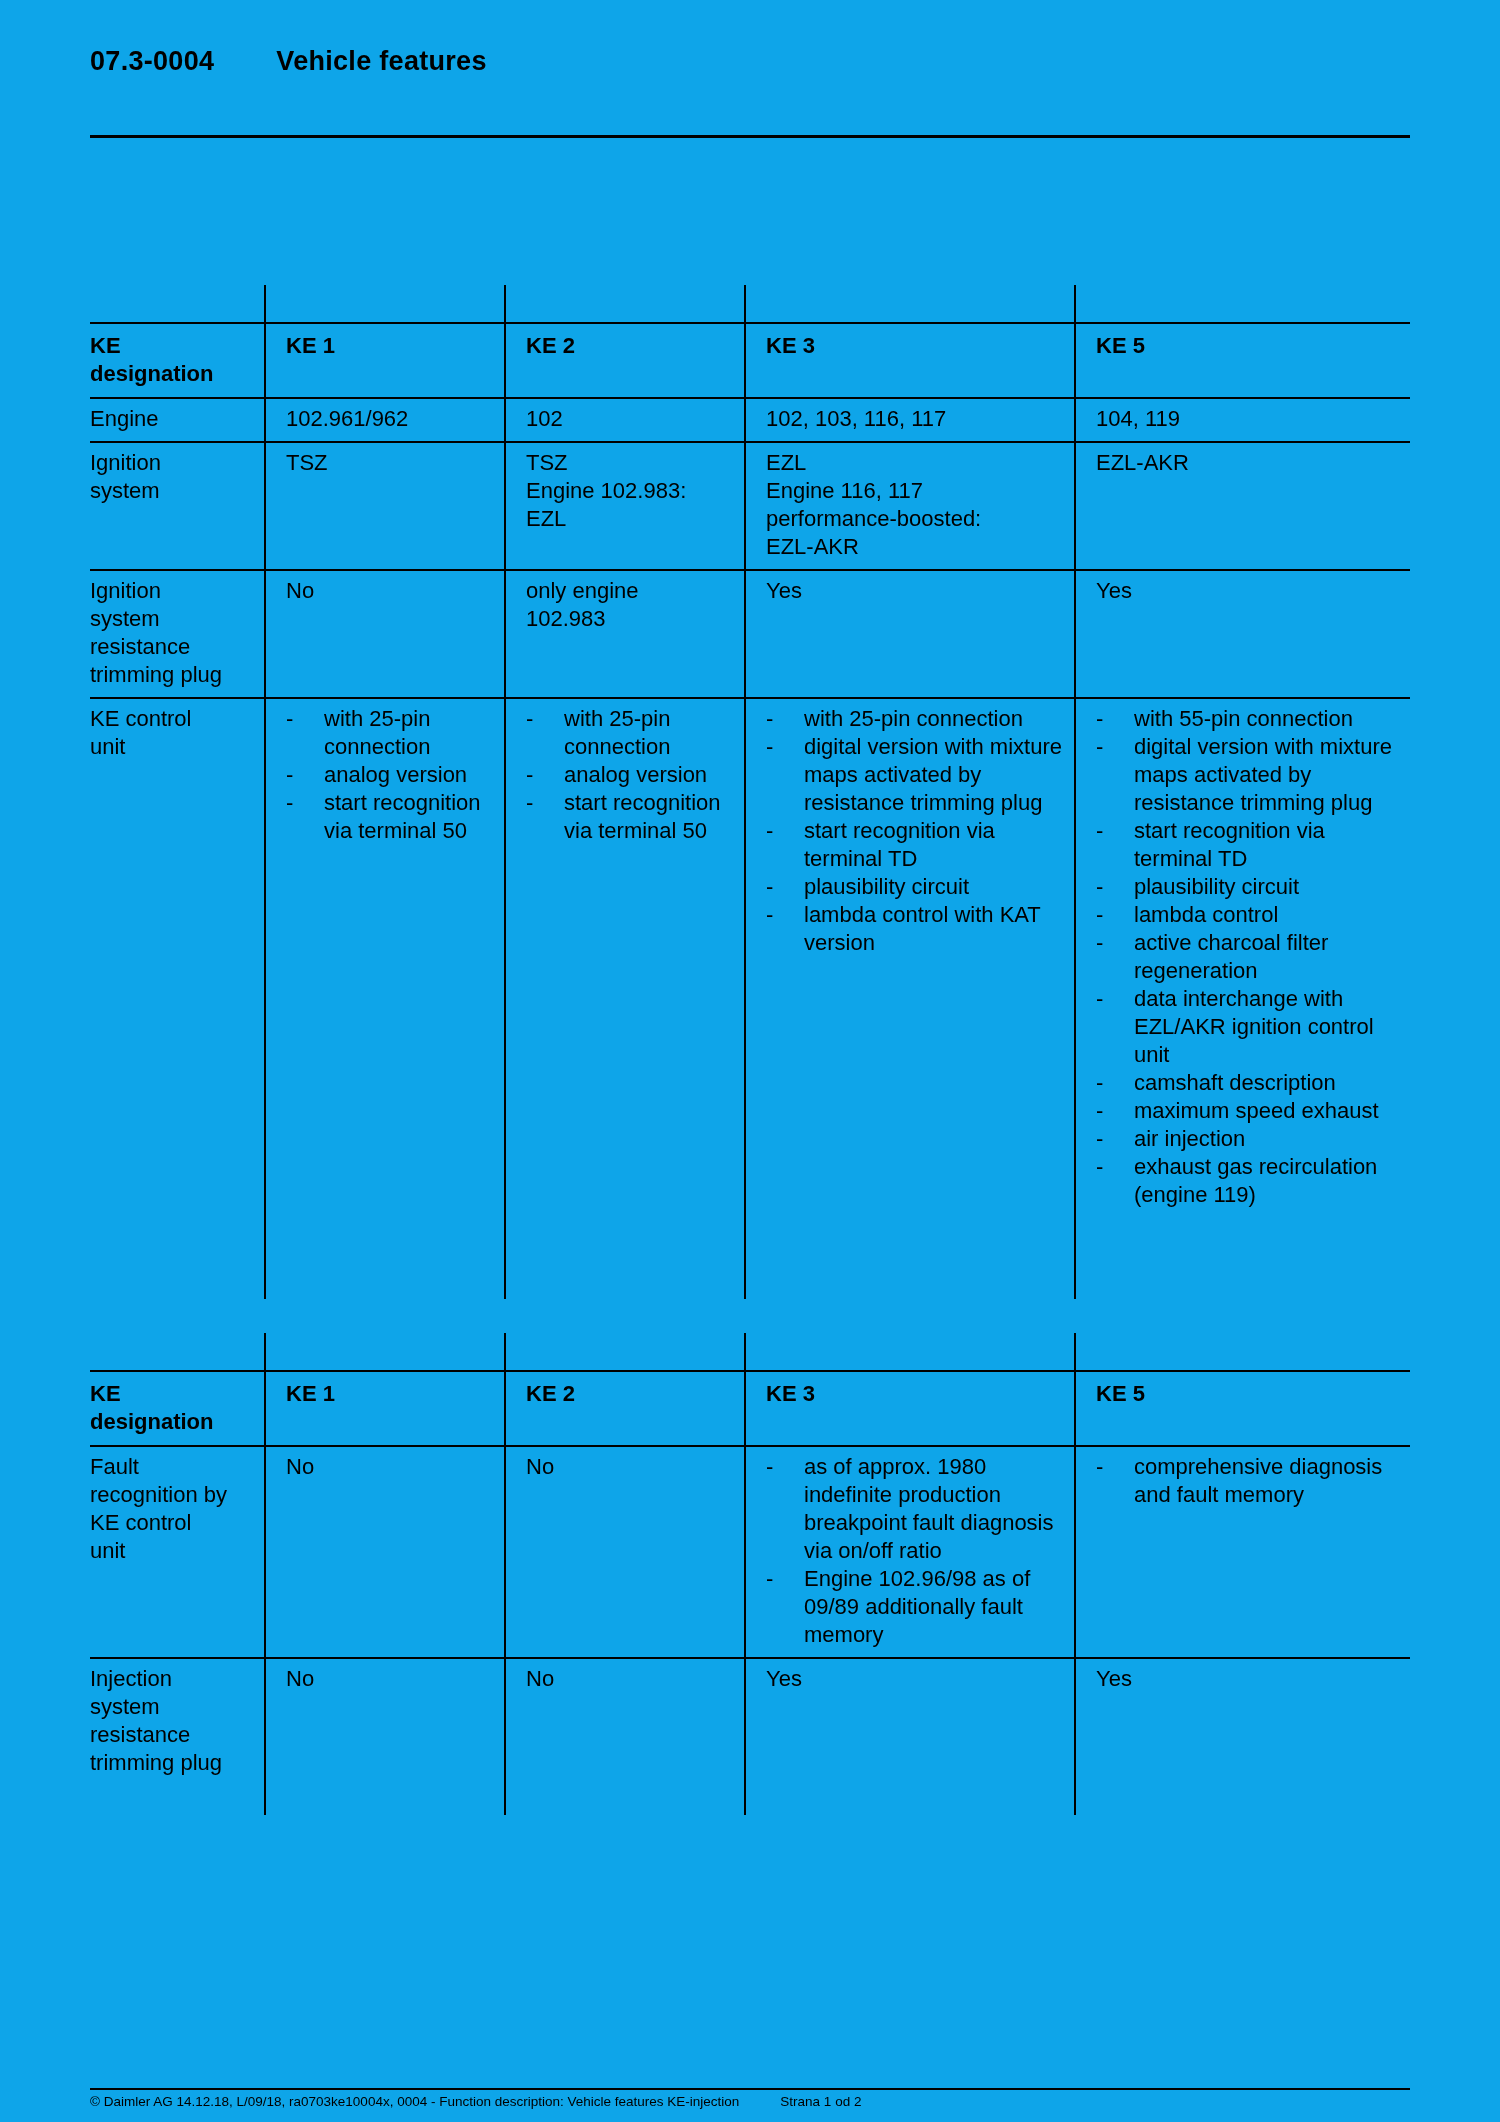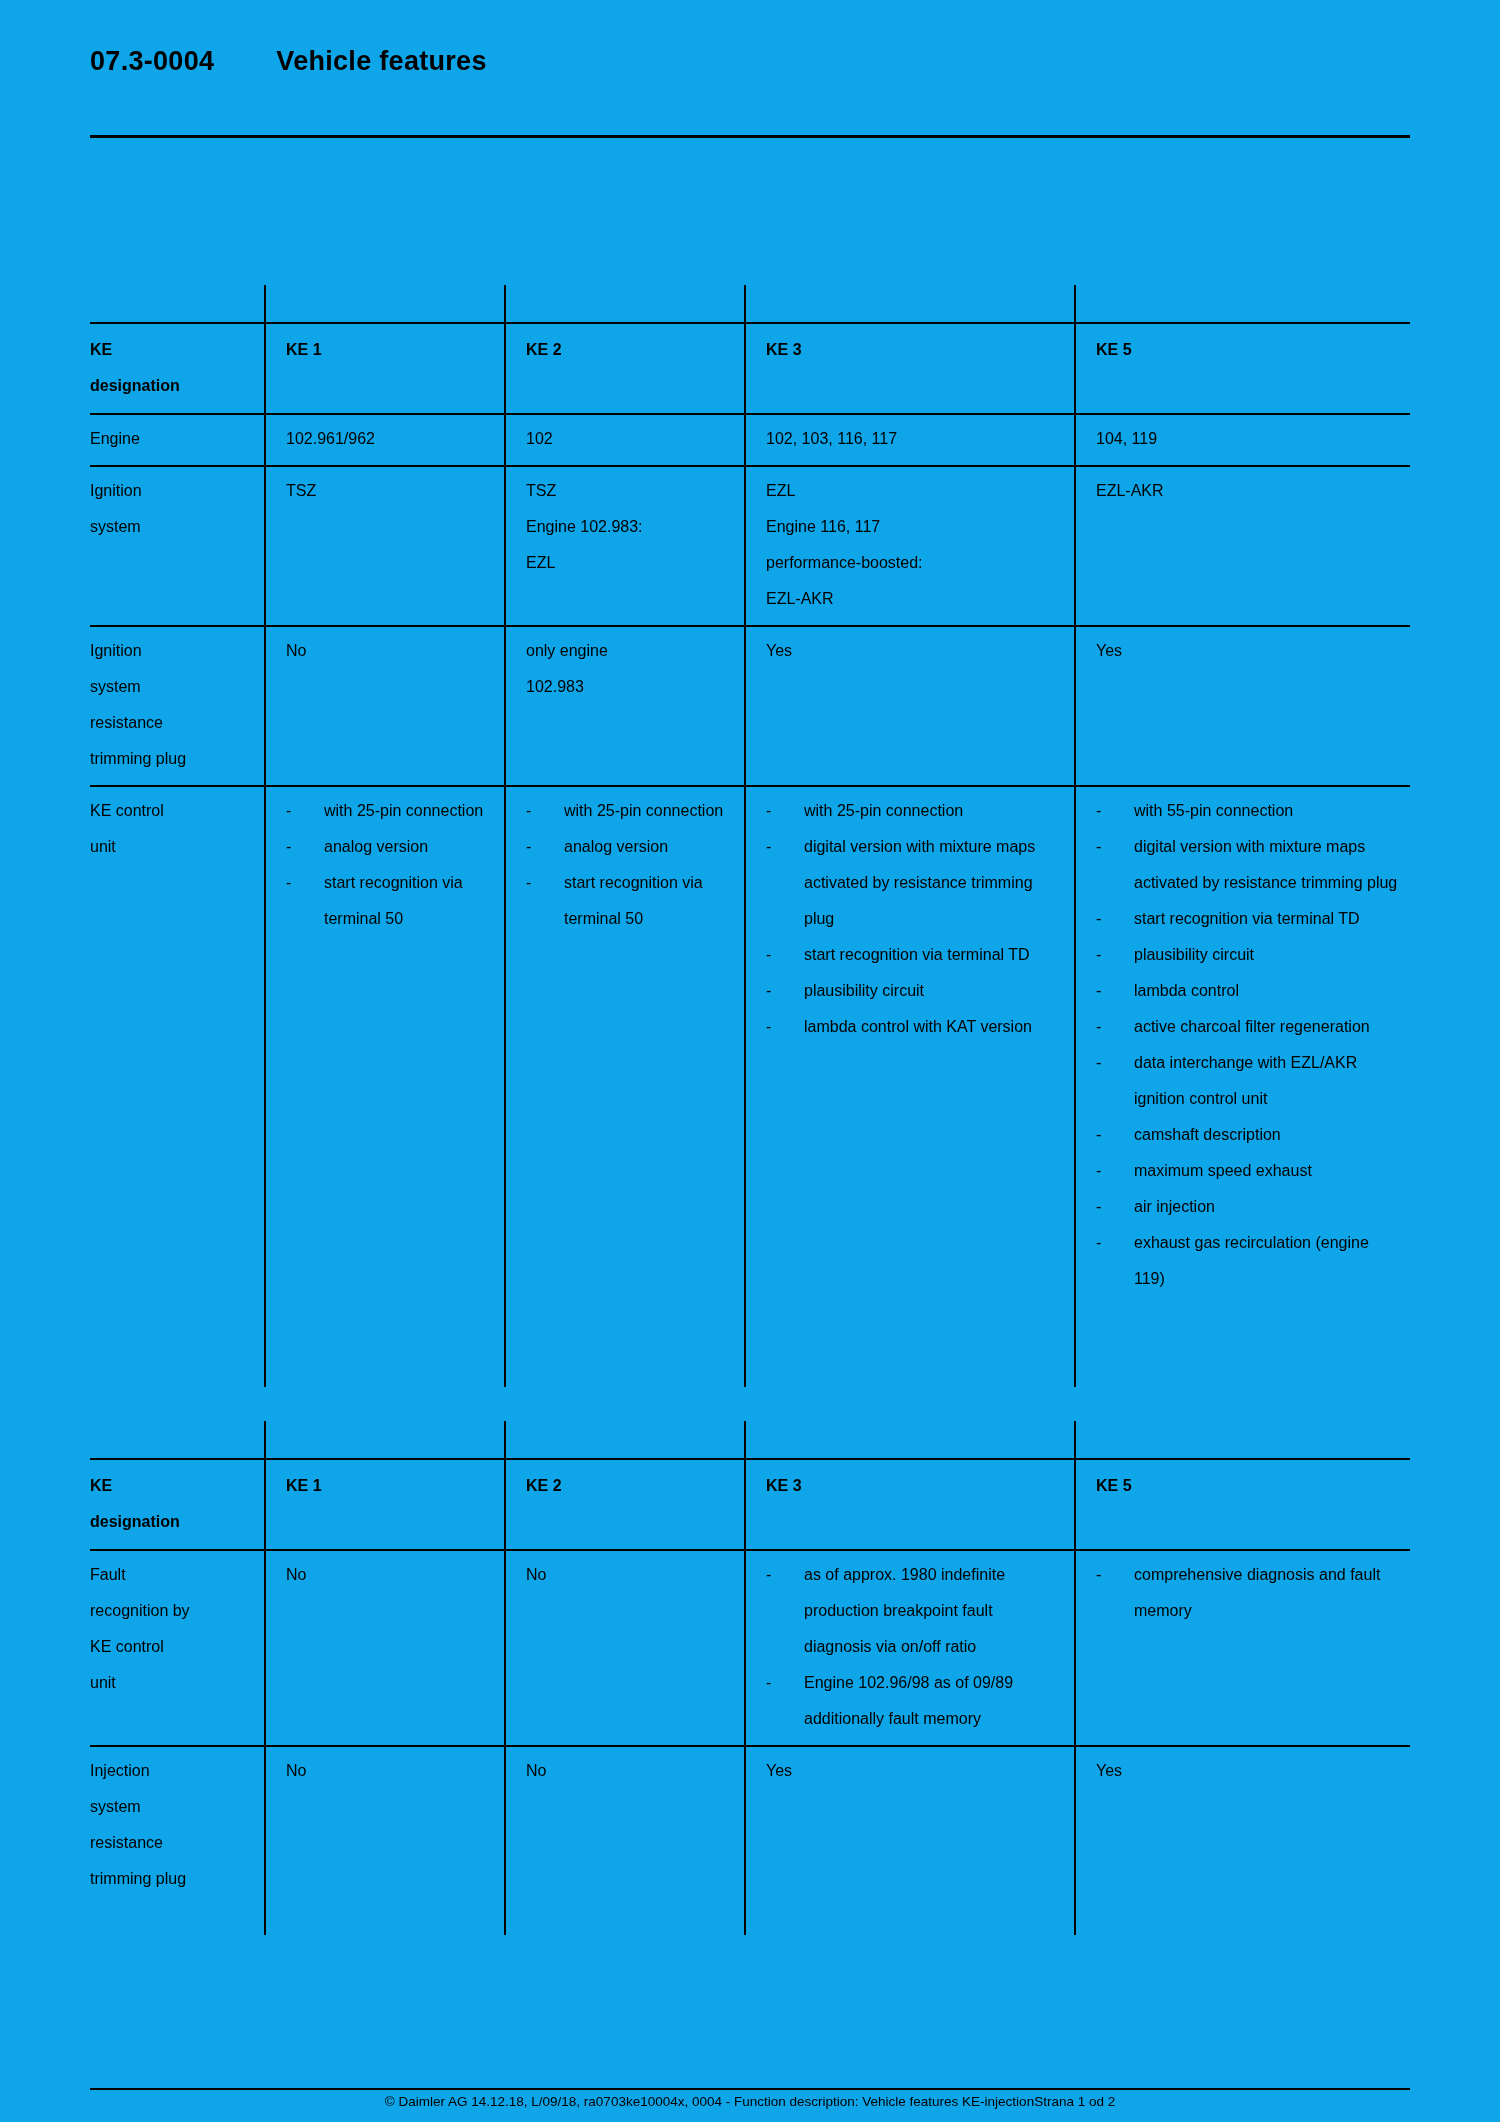--- a/index.html
+++ b/index.html
@@ -19,22 +19,22 @@
   .doc-number, .doc-title { font-size: 27px; font-weight: bold; letter-spacing: 0.3px; }
   .header-rule { border-top: 3px solid #000; margin-top: 58px; }
 
   table.ke {
     border-collapse: collapse;
     table-layout: fixed;
     width: 1320px;
   }
   table.ke td {
     vertical-align: top;
-    font-size: 16px;
-    line-height: 36px;
+    font-size: 22px;
+    line-height: 28px;
     padding: 6px 10px 8px 12px;
   }
   table.ke td.lbl { padding-left: 0; }
   table.ke tr.body td { border-top: 2px solid #000; }
   table.ke td.v { border-left: 2px solid #000; padding-left: 20px; }
   tr.tick td { border: none !important; height: 38px; padding: 0; }
   tr.tick td.v { border-left: 2px solid #000 !important; }
   tr.btick td { height: 44px; padding: 0; border-top: 2px solid #000; }
   tr.btick td.v { border-left: 2px solid #000; }
   tr.btick2 td { height: 30px; padding: 0; border: none !important; }
@@ -50,22 +50,22 @@
 
   .t1 { margin-top: 147px; }
   .t2 { margin-top: 34px; }
 
   .footer-wrap {
     position: absolute;
     left: 90px; right: 90px; bottom: 12px;
   }
   .footer-rule { border-top: 2px solid #000; }
   .footer {
-    display: flex; justify-content: center;
-    font-size: 13.5px; line-height: 17px; padding-top: 3px;
+    display: flex; justify-content: flex-start;
+    font-size: 13.5px; line-height: 17px; padding-top: 3px; gap: 41px;
   }
 </style>
 </head>
 <body>
 
 <div class="page">
   <div class="content">
 
     <div class="doc-header">
       <span class="doc-number">07.3-0004</span>

